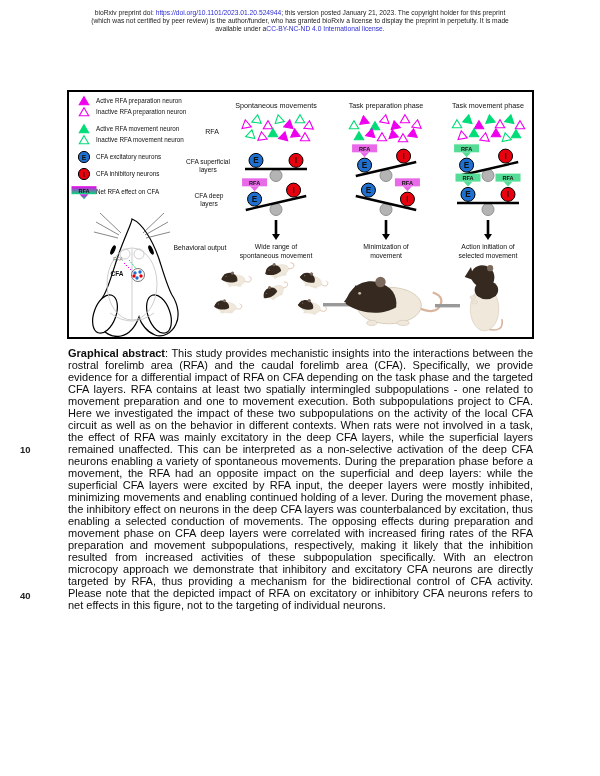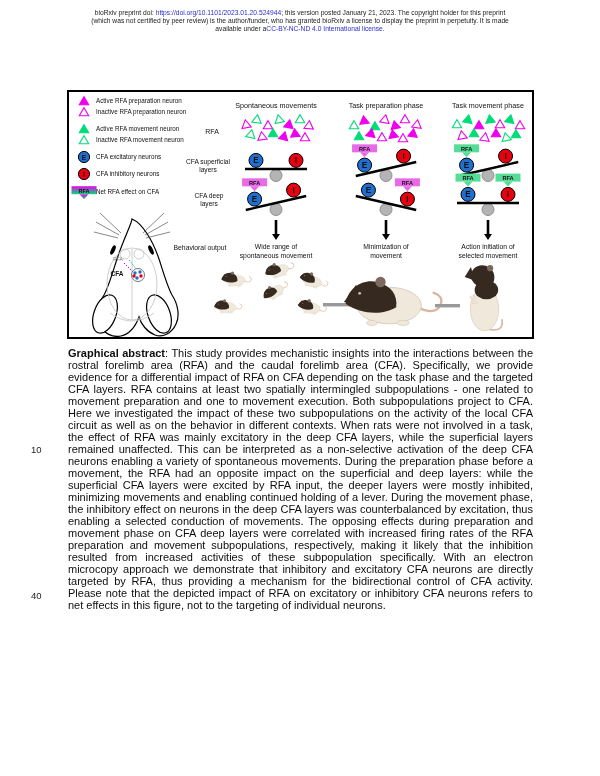--- a/index.html
+++ b/index.html
@@ -4,21 +4,21 @@
 <style>
   html,body{margin:0;padding:0;background:#ffffff;}
   .page{position:relative;width:600px;height:776px;background:#fff;overflow:hidden;
         font-family:"Liberation Sans",sans-serif;}
   .banner{position:absolute;top:9px;left:20px;width:560px;text-align:center;
           font-size:6.7px;line-height:7.8px;color:#1a1a1a;}
   .banner a{color:#2b2bd0;text-decoration:none;cursor:pointer;}
   .figurebox{position:absolute;left:67px;top:90px;width:467px;height:249px;
              border:2px solid #000;box-sizing:border-box;background:#fff;}
   .figurebox svg{position:absolute;left:0;top:0;width:463px;height:245px;}
-  .lineno{position:absolute;left:31px;width:22px;font-size:9.5px;color:#222;}
+  .lineno{position:absolute;left:20px;width:22px;font-size:9.5px;color:#222;font-weight:bold;}
   .abstract{position:absolute;left:68px;top:347px;width:465px;font-size:11px;
             line-height:12px;text-align:justify;color:#0d0d0d;}
   .abstract b{font-weight:bold;}
 </style>
 </head>
 <body>
 
 <div class="page">
 
   <div class="banner">

